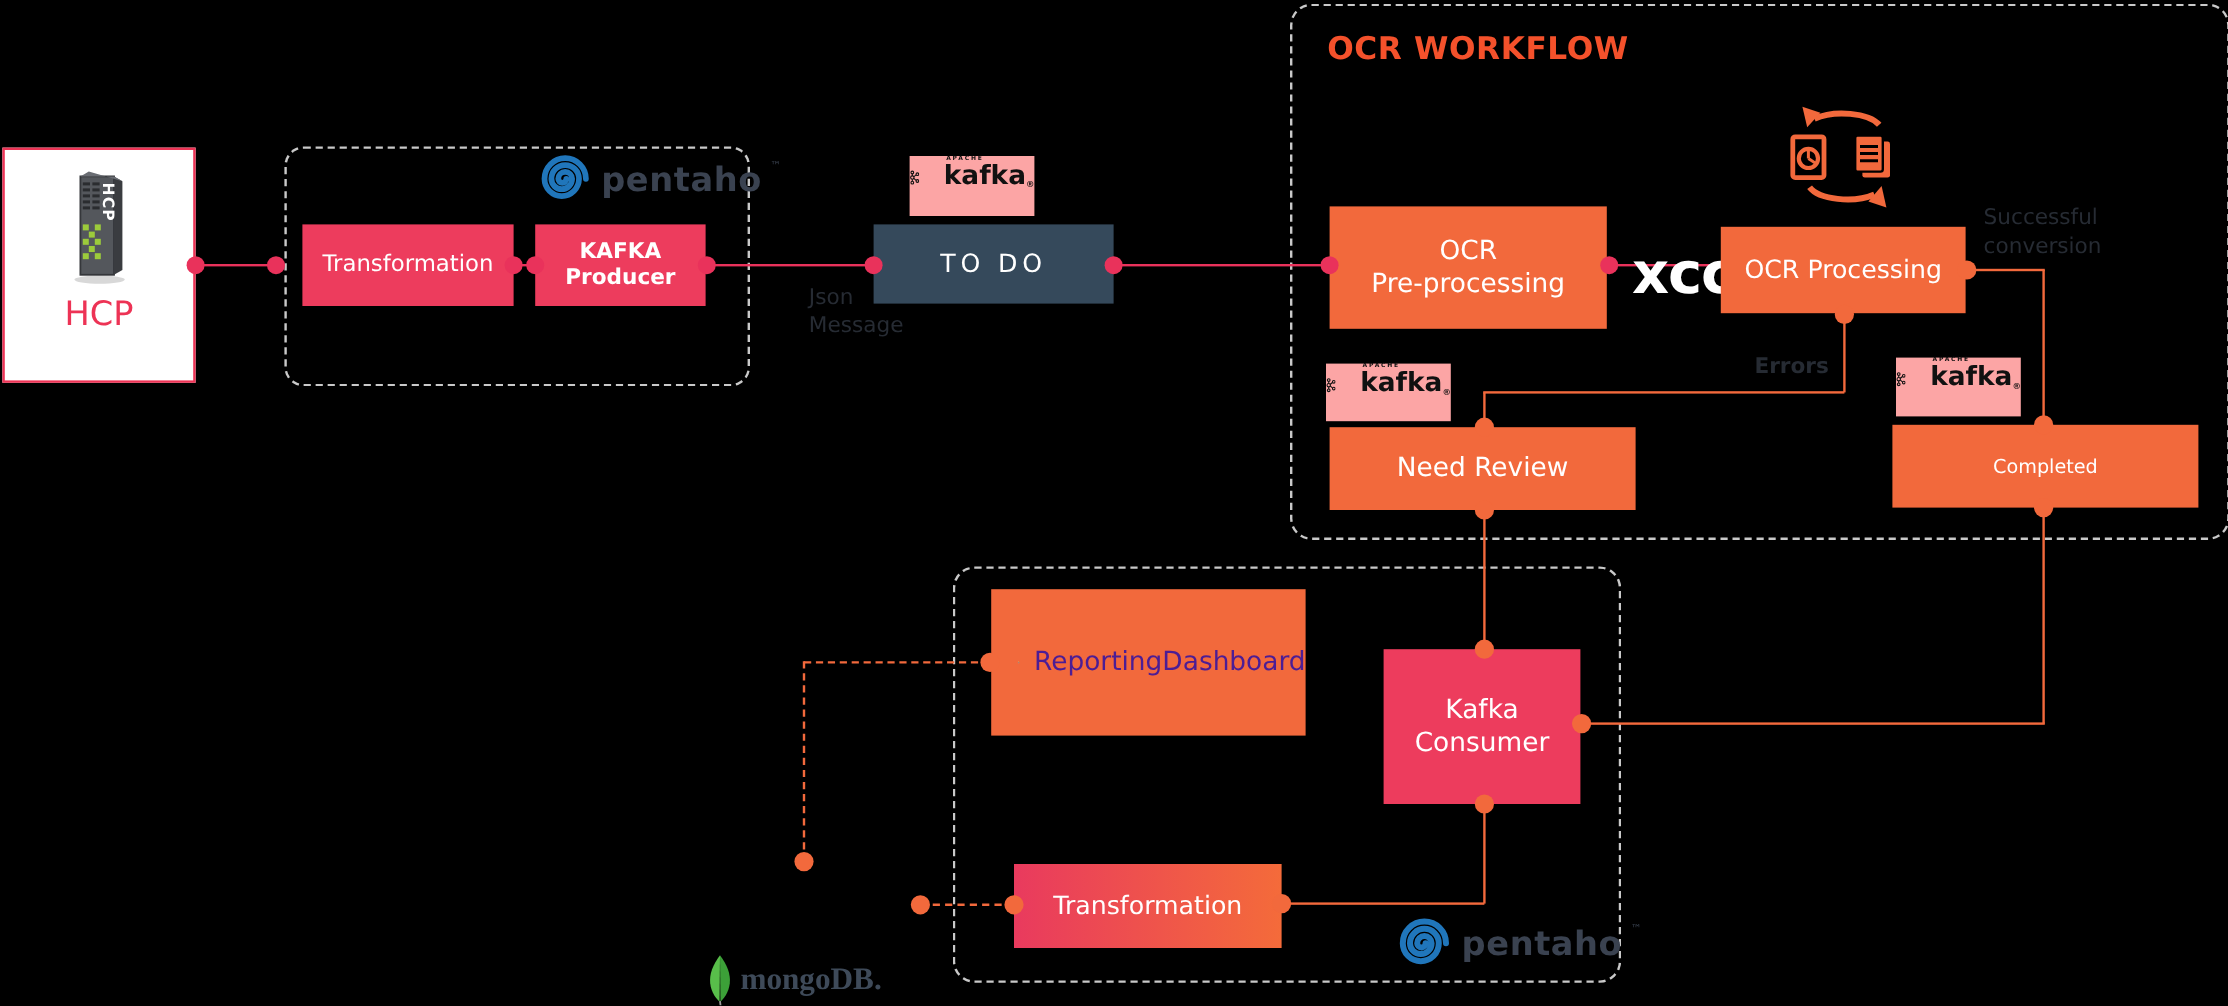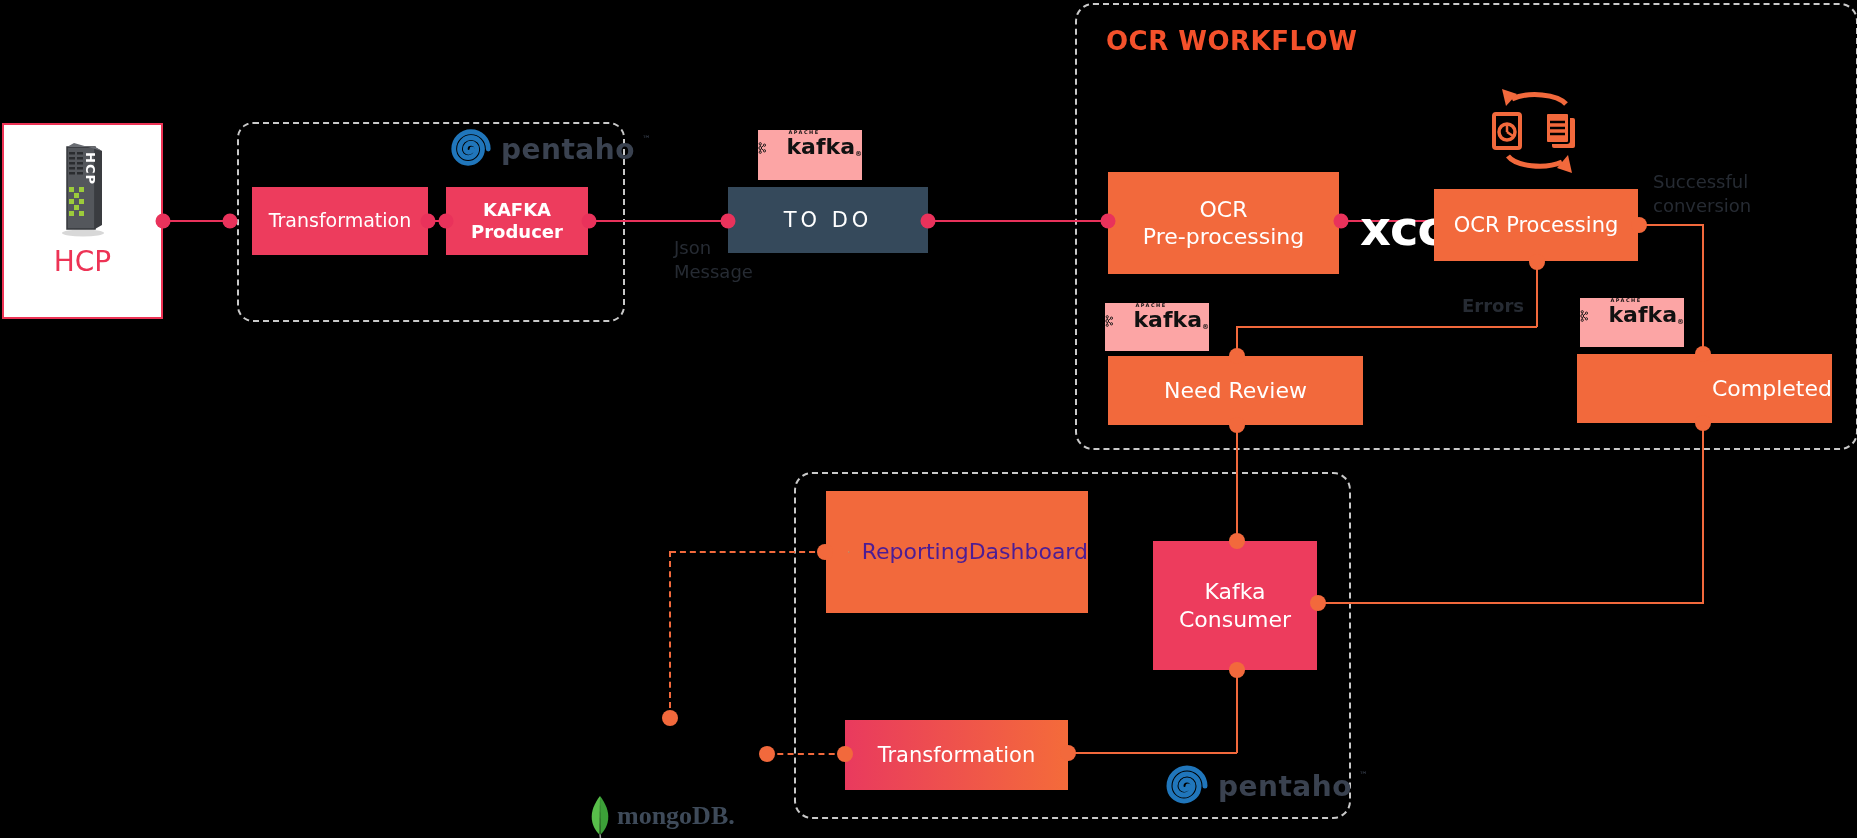--- a/index.html
+++ b/index.html
@@ -229,21 +229,21 @@
           <line x1="8" y1="27" x2="8" y2="33"></line>
         <line x1="12" y1="20" x2="19" y2="14"></line>
           <line x1="12" y1="24" x2="19" y2="30"></line>
       </g>
     </svg>
     <div class="kafka-text">
       <span class="kafka-apache">APACHE</span>
       <span class="kafka-word"><span>kafka</span><span class="kafka-reg">®</span></span>
     </div>
   </div>
-  <div class="box orangebg" style="left:1577px;top:354px;width:255px;height:69px;font-size:22px;font-weight:500;align-items:flex-end;">
+  <div class="box orangebg" style="left:1577px;top:354px;width:255px;height:69px;font-size:16px;font-weight:500;">
     <span>Completed</span>
   </div>
 
   <div class="box orangebg" style="left:826px;top:491px;width:262px;height:122px;flex-direction:row;justify-content:flex-start;gap:12px;padding-left:22px;box-sizing:border-box;">
     <svg width="84" height="84" viewBox="0 0 84 84">
       <circle cx="44" cy="47" r="23" fill="none" stroke="#4BC0EA" stroke-width="16"></circle>
       <path d="M48 24.4 A23 23 0 0 1 57.2 65.8" fill="none" stroke="#E8822B" stroke-width="16"></path>
       <path d="M37 36 L20 6.6 A34 34 0 0 1 47.5 3.7 Z" fill="#FCD24B"></path>
       <path d="M37 36 L47.5 3.7 A34 34 0 0 1 53 6.5 Z" fill="#F2A93B"></path>
       <circle cx="44" cy="47" r="11" fill="#E9633A"></circle>

